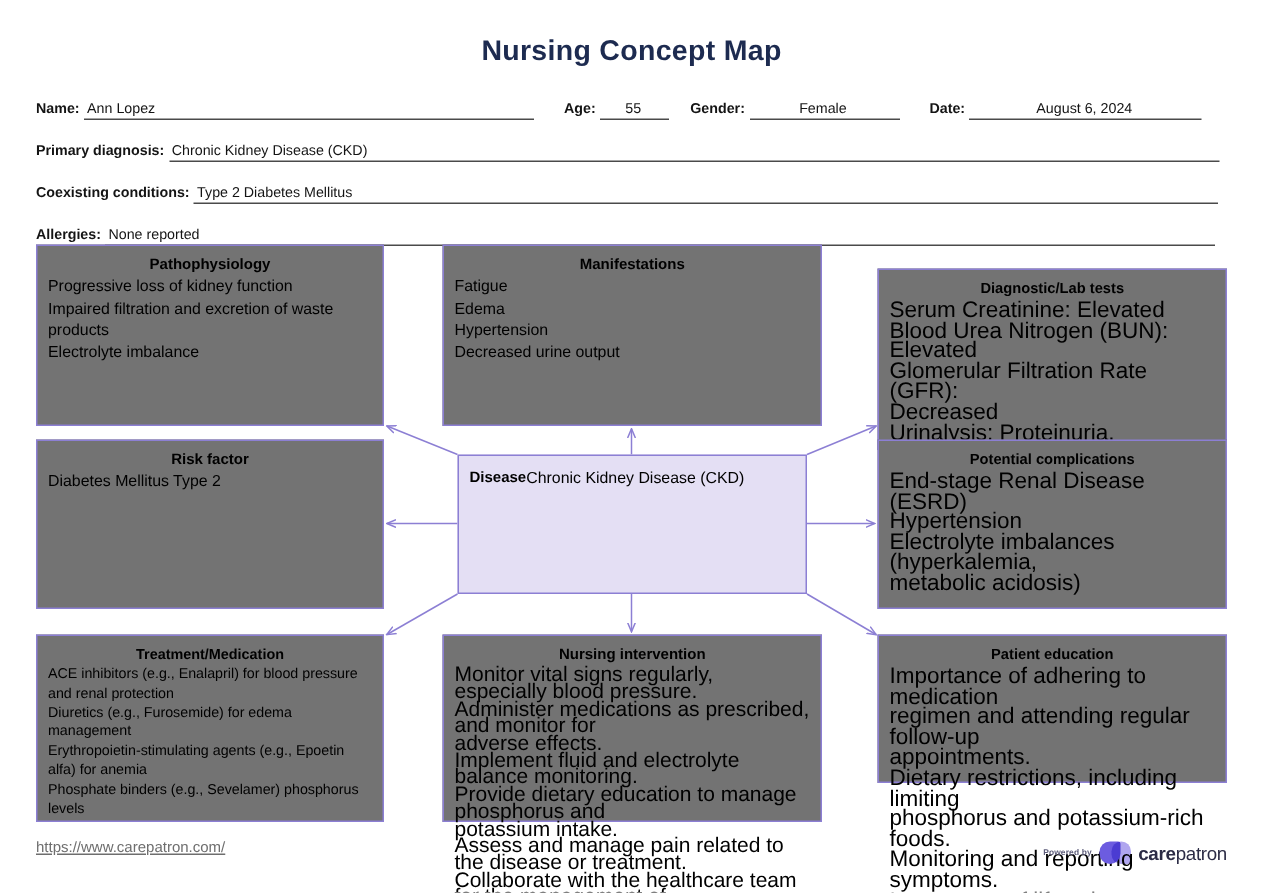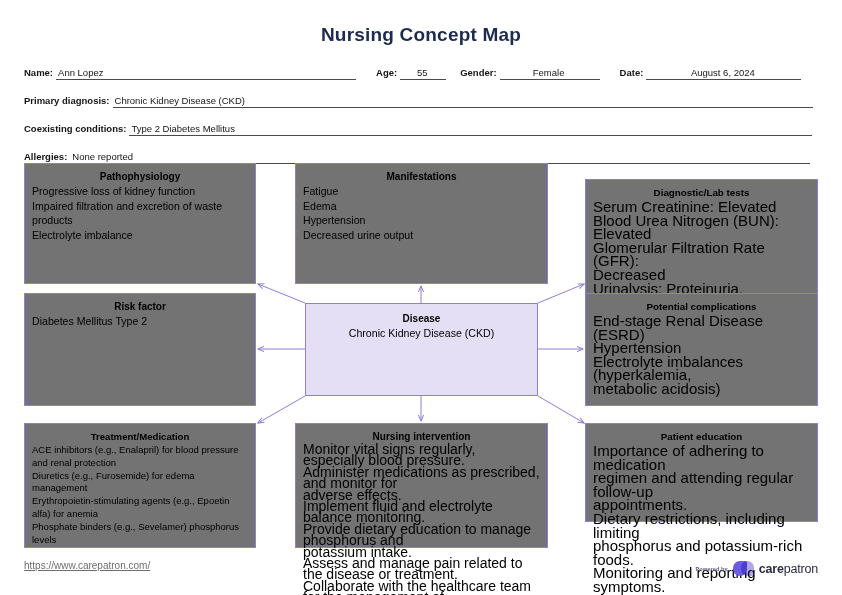--- a/index.html
+++ b/index.html
@@ -85,21 +85,21 @@
   #box-risk    { left: 24px;  top: 293px; width: 232px; height: 113px; }
   #box-complic { left: 585px; top: 293px; width: 233px; height: 113px; }
 
   #box-treat   { left: 24px;  top: 423px; width: 232px; height: 125px; }
   #box-nursing { left: 295px; top: 423px; width: 253px; height: 125px; }
   #box-patient { left: 585px; top: 423px; width: 233px; height: 99px; }
 
   #box-disease {
     left: 305px; top: 303px; width: 233px; height: 93px;
     background: #e4dff4; border: 1px solid #8c7fd4;
-    display: flex; flex-direction: column; justify-content: flex-start;
+    display: flex; flex-direction: row; justify-content: flex-start;
     padding-top: 8px;
   }
   #box-disease .box-title { font-size: 10px; }
   #box-disease .ln { font-size: 10.6px; line-height: 14px; text-align: center; }
 
   
   .connectors { position: absolute; left: 0; top: 0; width: 842px; height: 595px; pointer-events: none; }
 
   
   .footer-url {

